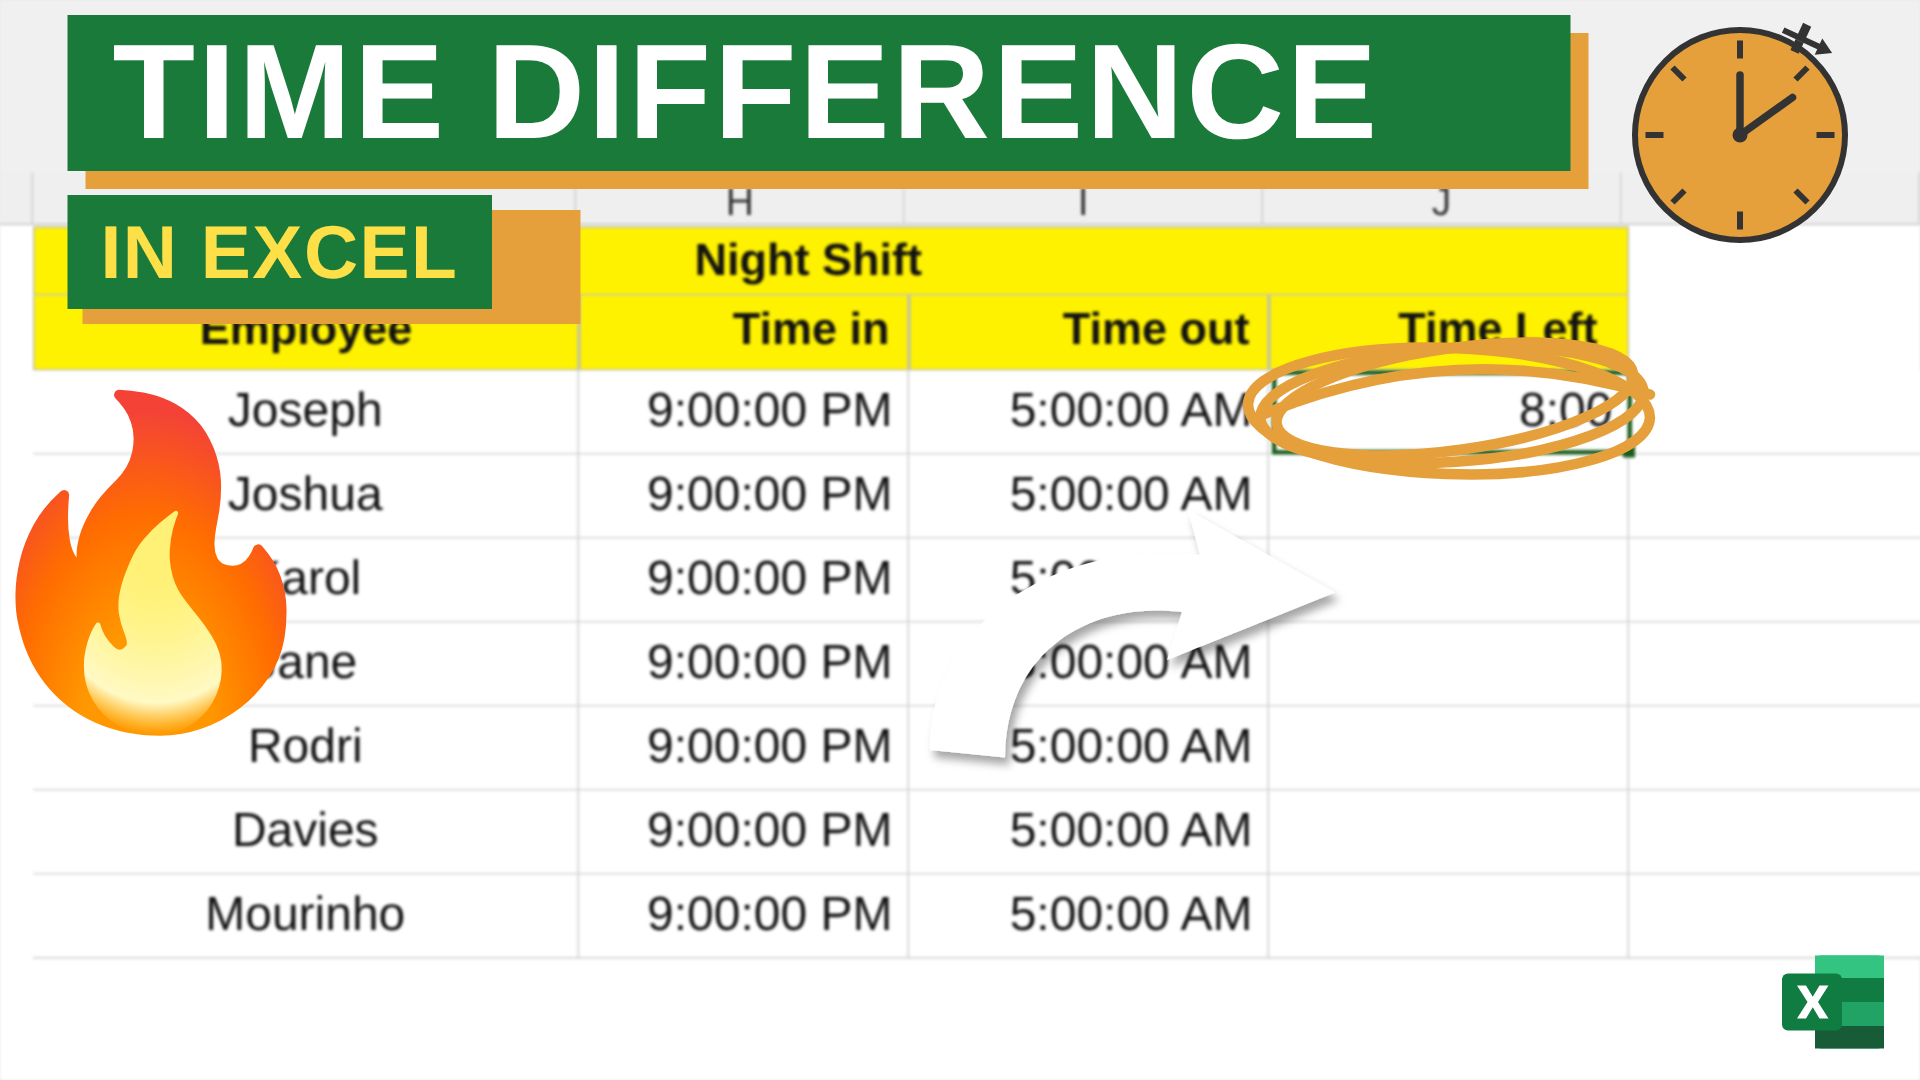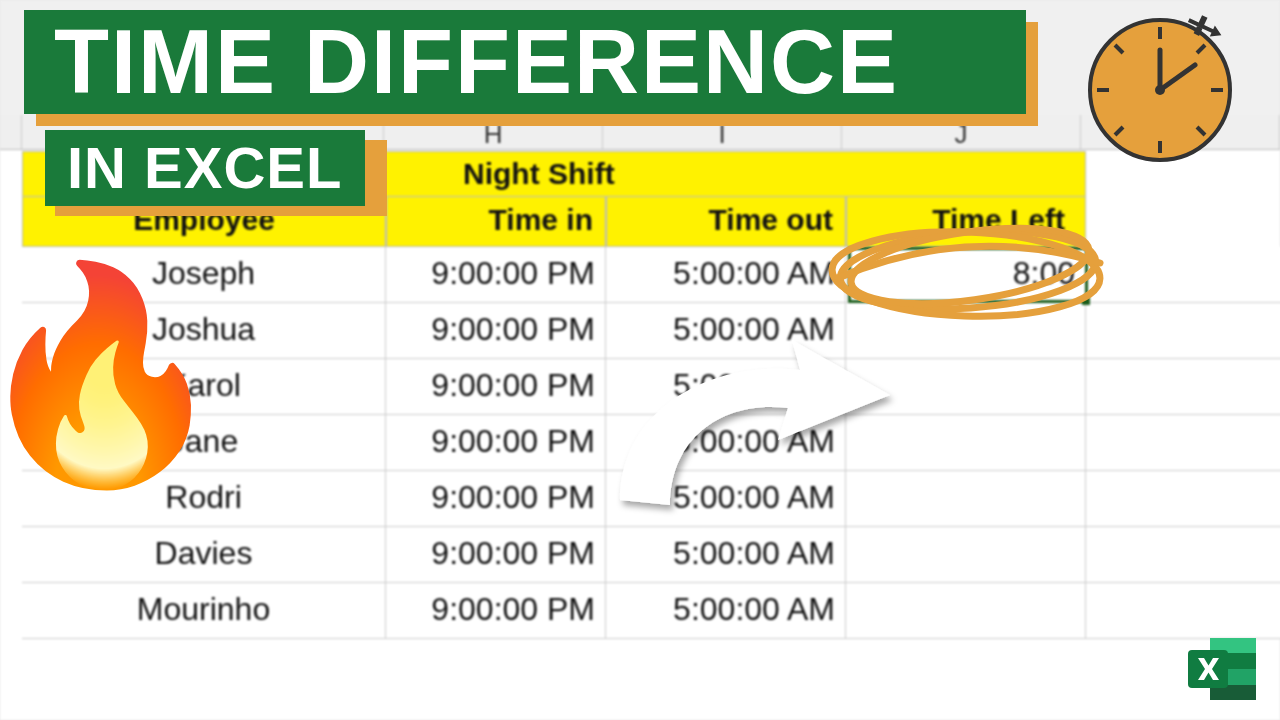--- a/index.html
+++ b/index.html
@@ -111,21 +111,21 @@
     bottom: -5px;
     right: -5px;
     width: 8px;
     height: 8px;
     background: #1a5c1a;
   }
   
   .title-main {
     position: absolute;
     top: 10px;
-    left: 24px;
+    left: 45px;
     z-index: 20;
   }
   .title-main .shadow-box {
     position: absolute;
     top: 12px;
     left: 12px;
     width: 1002px;
     height: 104px;
     background: #e5a03c;
   }
@@ -151,23 +151,23 @@
     position: absolute;
     top: 10px;
     left: 10px;
     width: 332px;
     height: 76px;
     background: #e5a03c;
   }
   .title-sub .green-box {
     position: relative;
     background: #1a7a3a;
-    color: #ffffff;
+    color: #fde047;
     font-weight: 900;
-    font-size: 58px;
+    font-size: 50px;
     letter-spacing: 1px;
     padding: 4px 22px;
     height: 76px;
     line-height: 68px;
   }
   .clock-badge {
     position: absolute;
     top: 5px;
     right: 35px;
     z-index: 25;

